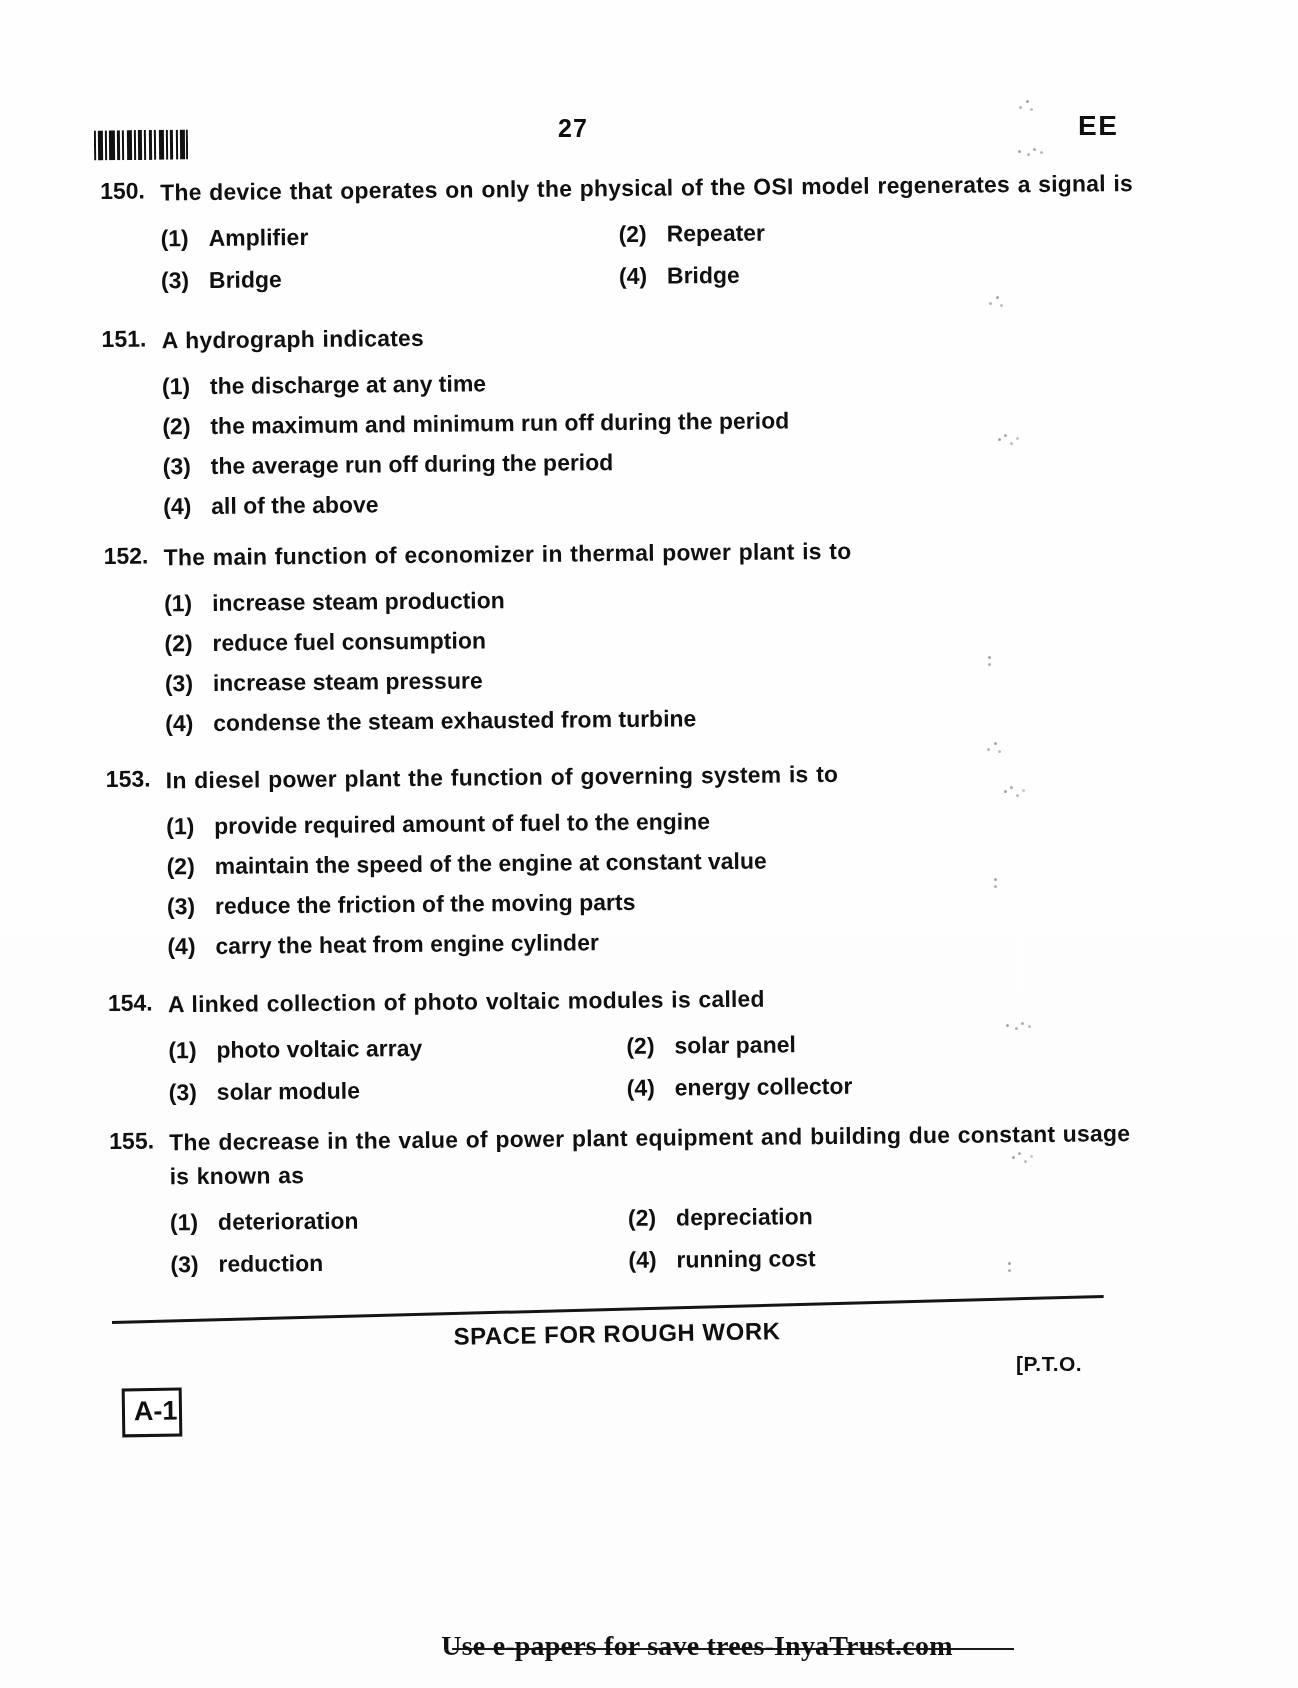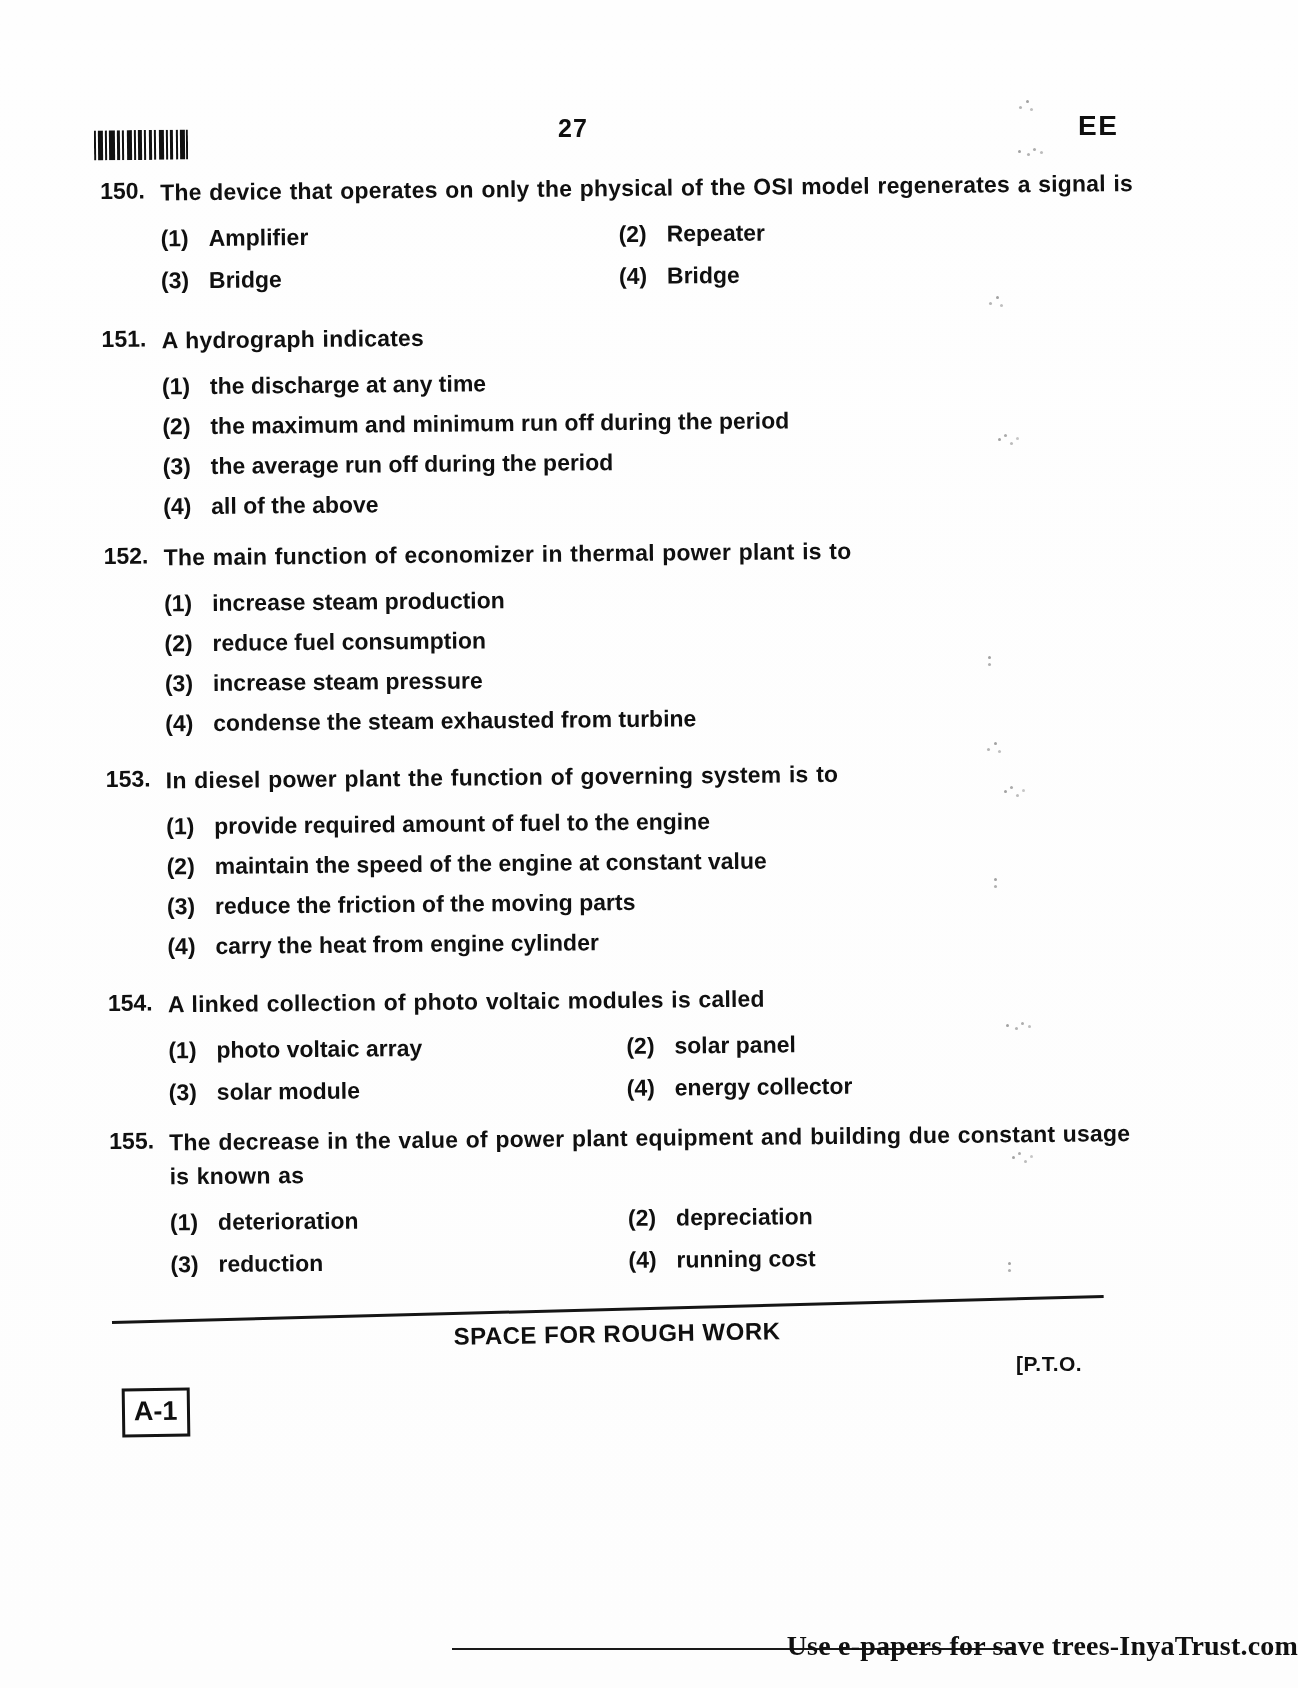--- a/index.html
+++ b/index.html
@@ -27,24 +27,24 @@
   .opts .opt{display:flex;line-height:30px;margin-bottom:10px;}
   .onum{width:48px;flex:none;}
   .opts.two-col{display:grid;grid-template-columns:458px auto;row-gap:12px;}
   .opts.two-col .opt{margin-bottom:0;}
   
   .rough-line{position:absolute;left:112px;top:1321px;width:992px;height:3px;background:#151515;
     transform:rotate(-1.5deg);transform-origin:0 50%;}
   .rough-heading{position:absolute;left:452px;top:1320px;width:330px;text-align:center;
     font-size:24px;font-weight:700;letter-spacing:0.5px;transform:rotate(-1deg);}
   .version-box{position:absolute;left:122px;top:1388px;border:3px solid #141414;
-    padding:5px 9px 7px 9px;font-size:27px;font-weight:700;transform:rotate(-0.8deg);background:#fff;}
+    padding:5px 1px 7px 9px;font-size:27px;font-weight:700;transform:rotate(-0.8deg);background:#fff;}
   .pto{position:absolute;left:1016px;top:1352px;font-size:21px;font-weight:700;letter-spacing:0.5px;}
   .footer-line{position:absolute;left:452px;top:1648px;width:562px;height:2px;background:#1a1a1a;z-index:1;}
-  .footer-text{position:absolute;left:96px;top:1630px;width:1202px;text-align:right;z-index:2;
+  .footer-text{position:absolute;left:96px;top:1630px;width:1202px;text-align:center;z-index:2;
     font-family:"Liberation Serif", serif;font-size:28px;font-weight:700;letter-spacing:0.2px;}
   
   .speck{position:absolute;width:3px;height:3px;border-radius:50%;background:#a2a2a2;}
   .s1{box-shadow:9px 3px 0 #b3b3b3,15px -2px 0 #adadad,22px 1px 0 #bdbdbd;}
   .s2{box-shadow:-7px 6px 0 #b5b5b5,4px 8px 0 #c0c0c0;}
   .s3{box-shadow:6px -4px 0 #ababab,12px 4px 0 #bcbcbc,18px -1px 0 #c6c6c6;}
   .s4{box-shadow:0 7px 0 #b0b0b0;}
 </style>
 </head>
 <body>

